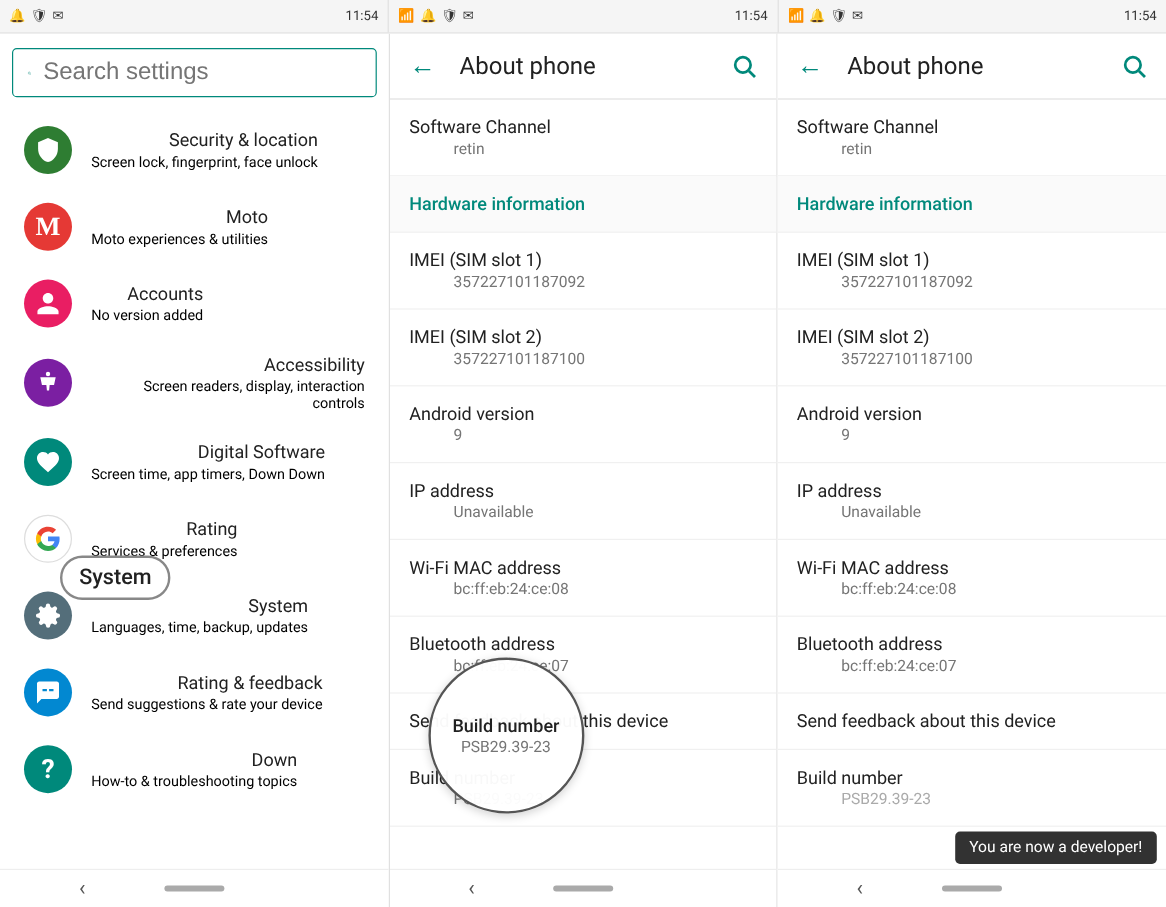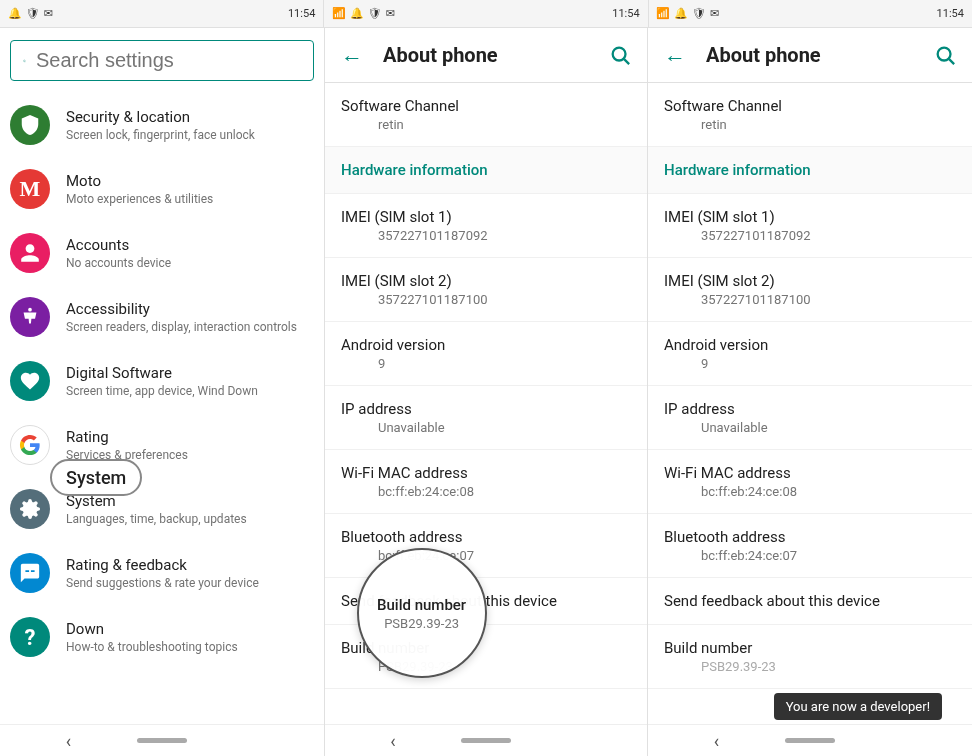--- a/index.html
+++ b/index.html
@@ -64,41 +64,42 @@
     }
 
     .settings-list {
       overflow-y: auto;
       flex: 1;
     }
 
     .settings-item {
       display: flex;
       align-items: center;
-      padding: 10px 10px;
+      padding: 10px 20px;
       cursor: pointer;
       min-height: 64px;
+      text-align: right;
     }
 
     .settings-icon {
       width: 40px;
       height: 40px;
       border-radius: 50%;
       display: flex;
       align-items: center;
       justify-content: center;
       margin-right: 16px;
       flex-shrink: 0;
       font-size: 18px;
       color: #fff;
     }
 
     .settings-text {}
     .settings-title { font-size: 15px; color: #212121; font-weight: 400; }
-    .settings-subtitle { font-size: 12px; color: #737373; margin-top: 2px; }
+    .settings-subtitle { font-size: 12px; color: #000000; margin-top: 2px; }
     .system-bubble {
       position: relative;
     }
     .system-label-bubble {
       position: absolute;
       left: 50px;
       top: -18px;
       background: #fff;
       border: 2px solid #888;
       border-radius: 30px;
@@ -137,21 +138,21 @@
       background: #fff;
     }
     .back-arrow {
       color: #00897b;
       font-size: 22px;
       margin-right: 20px;
       cursor: pointer;
     }
     .panel-title {
       font-size: 20px;
-      font-weight: 700;
+      font-weight: 400;
       color: #212121;
       flex: 1;
     }
     .search-icon-header {
       color: #00897b;
       font-size: 22px;
       cursor: pointer;
     }
 
     .about-list {
@@ -187,21 +188,21 @@
     .build-circle-value { font-size: 13px; color: #757575; margin-top: 2px; }
 
     
     .developer-toast {
       background: #323232;
       color: #fff;
       font-size: 13px;
       padding: 6px 12px;
       border-radius: 4px;
       position: absolute;
-      right: 30px;
+      right: 8px;
       bottom: 36px;
       z-index: 30;
       white-space: nowrap;
     }
 
     .panel-footer {
       height: 32px;
       display: flex;
       align-items: center;
       justify-content: center;
@@ -286,21 +287,21 @@
       </div>
 
       <div class="settings-item">
         <div class="settings-icon" style="background:#e91e63;">
           <svg width="22" height="22" viewBox="0 0 24 24" fill="white">
               <path d="M12 12c2.7 0 4.8-2.1 4.8-4.8S14.7 2.4 12 2.4 7.2 4.5 7.2 7.2 9.3 12 12 12zm0 2.4c-3.2 0-9.6 1.6-9.6 4.8v2.4h19.2v-2.4c0-3.2-6.4-4.8-9.6-4.8z"></path>
             </svg>
         </div>
         <div class="settings-text">
           <div class="settings-title">Accounts</div>
-          <div class="settings-subtitle">No accounts device</div>
+          <div class="settings-subtitle">No version added</div>
         </div>
       </div>
 
       <div class="settings-item">
         <div class="settings-icon" style="background:#7b1fa2;">
           <svg width="22" height="22" viewBox="0 0 24 24" fill="white">
               <circle cx="12" cy="4" r="2"></circle>
               <path d="M19 7H5l1.5 7h4l.5 5h2l.5-5h4L19 7z"></path>
             </svg>
         </div>
@@ -311,21 +312,21 @@
       </div>
 
       <div class="settings-item">
         <div class="settings-icon" style="background:#00897b;">
           <svg width="22" height="22" viewBox="0 0 24 24" fill="white">
               <path d="M12 21.35l-1.45-1.32C5.4 15.36 2 12.28 2 8.5 2 5.42 4.42 3 7.5 3c1.74 0 3.41.81 4.5 2.09C13.09 3.81 14.76 3 16.5 3 19.58 3 22 5.42 22 8.5c0 3.78-3.4 6.86-8.55 11.54L12 21.35z"></path>
             </svg>
         </div>
         <div class="settings-text">
           <div class="settings-title">Digital Software</div>
-          <div class="settings-subtitle">Screen time, app device, Wind Down</div>
+          <div class="settings-subtitle">Screen time, app timers, Down Down</div>
         </div>
       </div>
 
       <div class="settings-item">
         <div class="settings-icon" style="background:#fff;border:1px solid #ddd;">
           <svg width="22" height="22" viewBox="0 0 24 24">
               <path fill="#4285F4" d="M22.56 12.25c0-.78-.07-1.53-.2-2.25H12v4.26h5.92c-.26 1.37-1.04 2.53-2.21 3.31v2.77h3.57c2.08-1.92 3.28-4.74 3.28-8.09z"></path>
               <path fill="#34A853" d="M12 23c2.97 0 5.46-.98 7.28-2.66l-3.57-2.77c-.98.66-2.23 1.06-3.71 1.06-2.86 0-5.29-1.93-6.16-4.53H2.18v2.84C3.99 20.53 7.7 23 12 23z"></path>
               <path fill="#FBBC05" d="M5.84 14.09c-.22-.66-.35-1.36-.35-2.09s.13-1.43.35-2.09V7.07H2.18C1.43 8.55 1 10.22 1 12s.43 3.45 1.18 4.93l3.66-2.84z"></path>
               <path fill="#EA4335" d="M12 5.38c1.62 0 3.06.56 4.21 1.64l3.15-3.15C17.45 2.09 14.97 1 12 1 7.7 1 3.99 3.47 2.18 7.07l3.66 2.84c.87-2.6 3.3-4.53 6.16-4.53z"></path>

